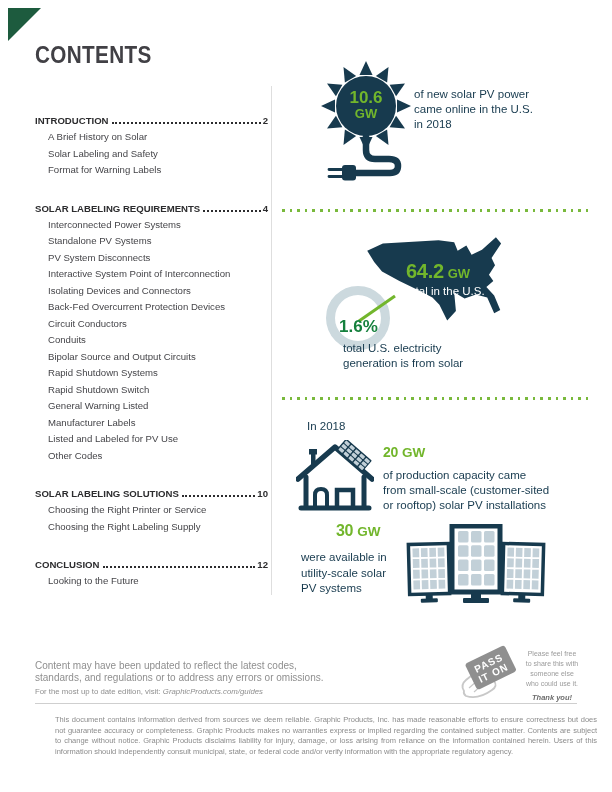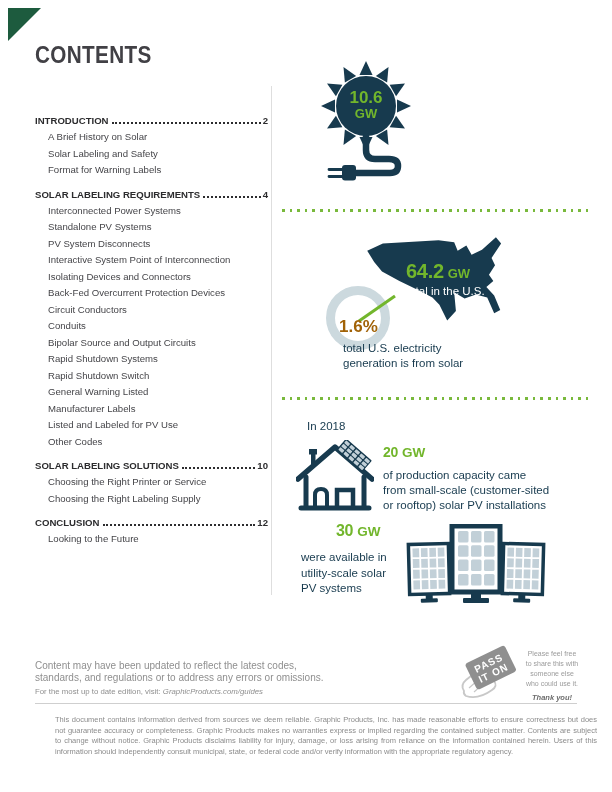--- a/index.html
+++ b/index.html
@@ -10,21 +10,21 @@
   
   #corner{left:8px;top:8px;width:0;height:0;border-top:33px solid #1d5b3e;border-right:33px solid transparent;}
 
   
   #title{left:35px;top:42px;font-size:23px;font-weight:bold;color:#414045;letter-spacing:.4px;
          transform:scaleX(.9);transform-origin:left top;}
 
   
   #toc{left:35px;top:96px;width:233px;}
   .toc-head{display:flex;align-items:baseline;font-weight:bold;font-size:9.6px;color:#2c2c2e;
-            line-height:17px;margin-top:7px;cursor:pointer;}
+            line-height:17px;margin-top:21px;cursor:pointer;}
   .toc-head:first-child{margin-top:16px;}
   .leader{flex:1;border-bottom:2px dotted #2c2c2e;margin:0 2px 2.5px 3px;height:1px;}
   .toc-page{font-weight:bold;font-size:9.6px;color:#2c2c2e;}
   .toc-item{font-size:9.6px;color:#454549;line-height:16.5px;padding-left:13px;cursor:pointer;}
 
   
   #vrule{left:271px;top:86px;width:1px;height:509px;background:#dedede;}
   .dots{left:282px;width:306px;height:2.6px;
         background:repeating-linear-gradient(90deg,#79b93c 0 2.6px,transparent 2.6px 7.6px);}
   #dots1{top:209px;} #dots2{top:397px;}
@@ -34,21 +34,21 @@
   .value-row{line-height:1;white-space:nowrap;}
   .num{font-weight:bold;color:#72b62c;letter-spacing:-.3px;}
   .unit{font-weight:bold;color:#72b62c;margin-left:4px;}
   #stat1-caption{left:414px;top:87px;}
   #sun-svg{left:314px;top:60px;}
   #map-svg{left:362px;top:234px;}
   #stat2-value{left:406px;top:261px;} #stat2-value .num{font-size:20px;} #stat2-value .unit{font-size:13px;}
   #stat2-caption{left:406px;top:284px;color:#fff;}
   #ring{left:326px;top:286px;width:46px;height:46px;border:9px solid #ccd9de;border-radius:50%;}
   #needle-svg{left:355px;top:291px;}
-  #stat2-pct{left:339px;top:318px;font-size:17px;font-weight:bold;color:#a16207;line-height:1;}
+  #stat2-pct{left:339px;top:318px;font-size:17px;font-weight:bold;color:#15803d;line-height:1;}
   #stat2-pct-caption{left:343px;top:341px;width:132px;}
   #stat3-intro{left:307px;top:419px;}
   #house-svg{left:296px;top:440px;}
   #stat3-value{left:383px;top:444px;} #stat3-value .num{font-size:14px;} #stat3-value .unit{font-size:13.5px;}
   #stat3-caption{left:383px;top:468px;width:180px;}
   #stat4-value{left:301px;top:523px;} #stat4-value .num{font-size:16px;margin-left:35px;} #stat4-value .unit{font-size:13.5px;}
   #stat4-caption{left:301px;top:550px;width:110px;line-height:15.5px;}
   #panels-svg{left:403px;top:524px;}
 
   
@@ -136,20 +136,25 @@
         <use href="#ray" transform="rotate(300 52 46)"></use>
       <use href="#ray" transform="rotate(330 52 46)"></use>
     </g>
     <circle cx="52" cy="46" r="30" fill="#173a4e"></circle>
     <path d="M52 76 L52 90 Q52 99 61 99 L75 99 Q84 99 84 106 Q84 113 76 113 L42 113" fill="none" stroke="#173a4e" stroke-width="6.5" stroke-linecap="round"></path>
     <rect x="28" y="105" width="14" height="15.5" rx="3" fill="#173a4e"></rect>
     <path d="M28 109.5 H15 M28 116.5 H15" stroke="#173a4e" stroke-width="2.8" stroke-linecap="round"></path>
     <text x="52" y="43" text-anchor="middle" font-size="17" font-weight="bold" fill="#72b62c">10.6</text>
     <text x="52" y="58" text-anchor="middle" font-size="13" font-weight="bold" fill="#72b62c">GW</text>
   </svg>
+  <div id="stat1-caption" class="abs cap">
+    <div>of new solar PV power</div>
+    <div>came online in the U.S.</div>
+    <div>in 2018</div>
+  </div>
 
   <div id="dots1" class="abs dots"></div>
 
   <svg id="map-svg" class="abs" width="160" height="100" viewBox="0 0 184 96" preserveAspectRatio="none">
     <path fill="#173a4e" d="M6 16 L24 9 L88 6 L106 8 L110 16 L120 11 L126 20 L138 15 L154 3 L160 9
       L149 23 L153 30 L146 39 L151 45 L143 51 L152 59 L159 73 L152 76 L144 61 L131 58 L118 62
       L106 56 L108 74 L98 83 L89 68 L81 61 L65 54 L43 45 L23 36 L14 27 Z"></path>
   </svg>
   <div id="stat2-value" class="abs value-row">
     <span class="num">64.2</span><span class="unit">GW</span>

